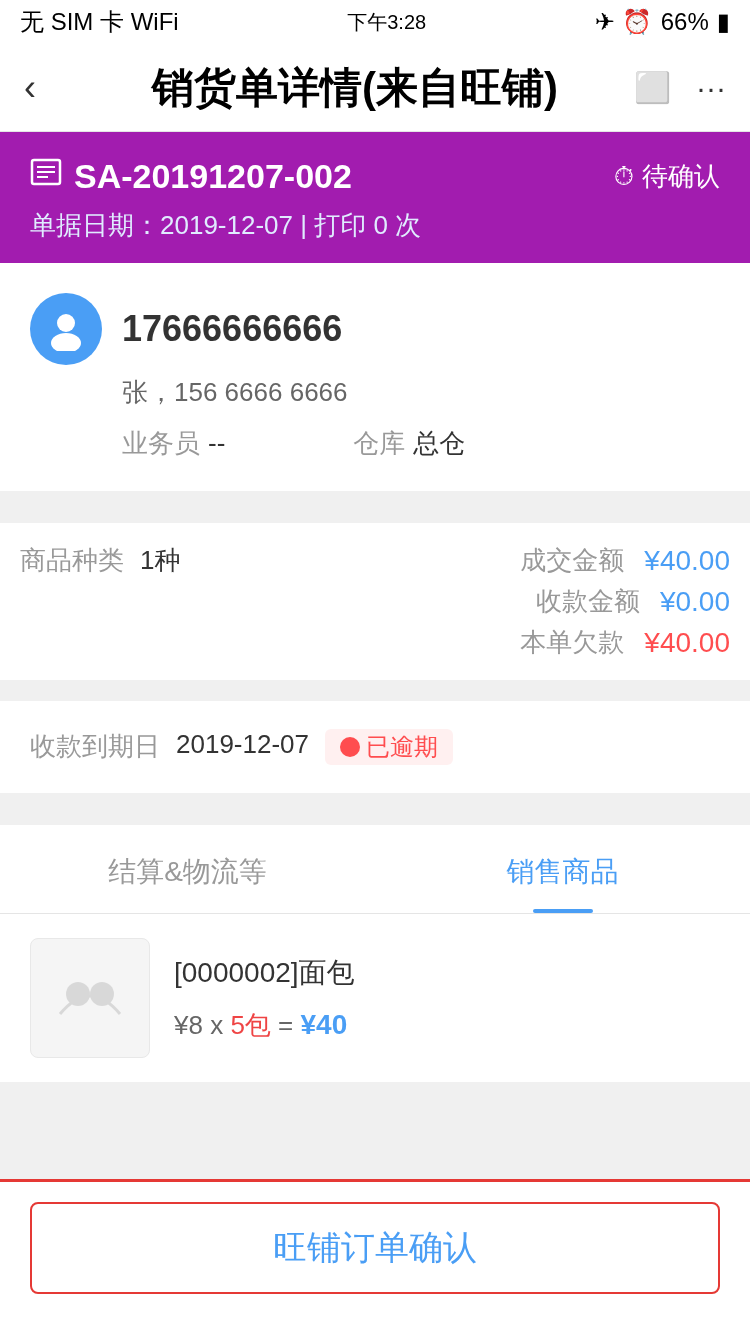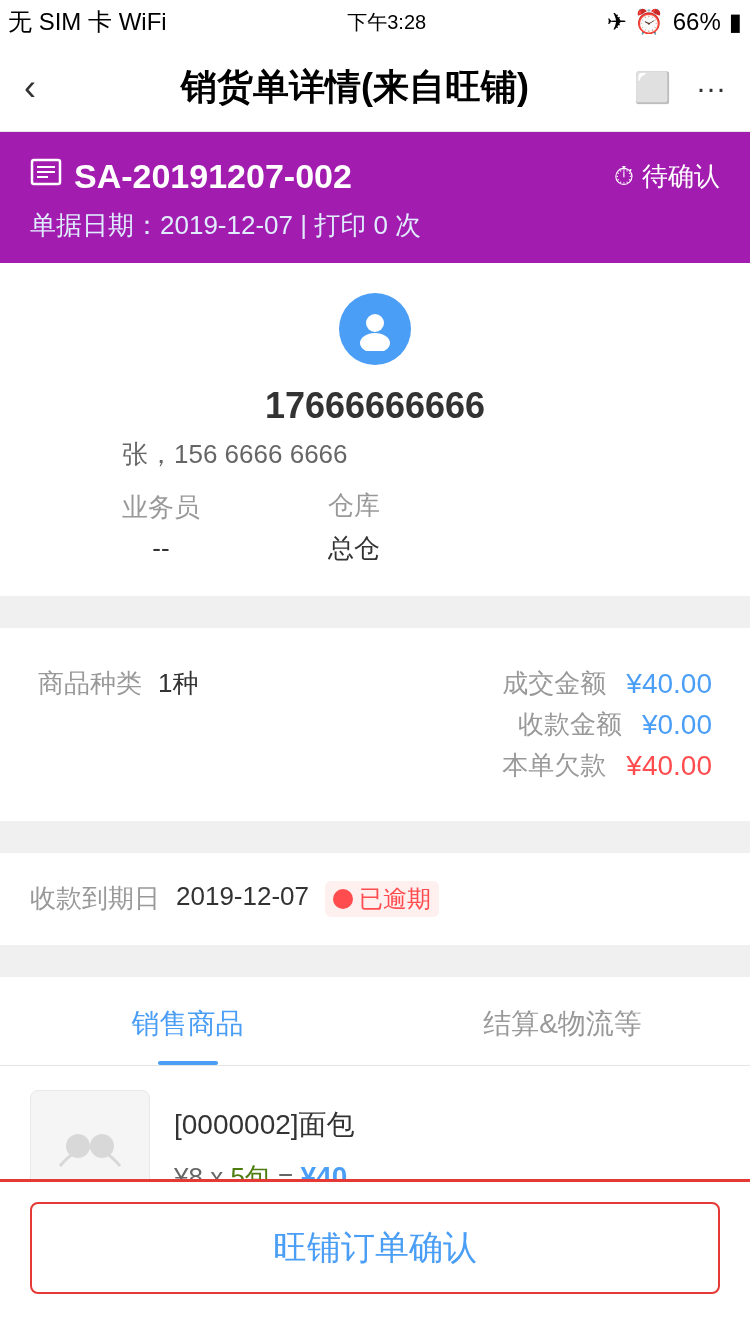--- a/index.html
+++ b/index.html
@@ -14,21 +14,21 @@
     }
 
     
     .status-bar {
       width: 750px;
       height: 44px;
       background: #fff;
       display: flex;
       align-items: center;
       justify-content: space-between;
-      padding: 0 8px;
+      padding: 0 20px;
       font-size: 24px;
       color: #000;
     }
     .status-left { display: flex; align-items: center; gap: 10px; }
     .status-center { font-weight: 400; font-size: 20px; }
     .status-right { display: flex; align-items: center; gap: 8px; font-size: 24px; }
 
     
     .nav-bar {
       width: 750px;
@@ -40,21 +40,21 @@
       padding: 0 24px;
       border-bottom: 1px solid #e5e5e5;
     }
     .nav-back {
       font-size: 36px;
       color: #333;
       cursor: pointer;
       width: 60px;
     }
     .nav-title {
-      font-size: 36px;
+      font-size: 42px;
       font-weight: 600;
       color: #000;
       flex: 1;
       text-align: center;
     }
     .nav-actions {
       display: flex;
       align-items: center;
       gap: 24px;
       width: 100px;
@@ -98,21 +98,20 @@
     .customer-card {
       background: #fff;
       padding: 30px;
       margin-bottom: 16px;
     }
     .customer-row {
       display: flex;
       align-items: center;
       gap: 20px;
       margin-bottom: 10px;
-      flex-direction: column;
     }
     .avatar {
       width: 72px;
       height: 72px;
       border-radius: 50%;
       background: #4a9ef5;
       display: flex;
       align-items: center;
       justify-content: center;
       flex-shrink: 0;
@@ -130,29 +129,29 @@
       margin-bottom: 16px;
     }
     .customer-meta {
       display: flex;
       align-items: center;
       margin-left: 92px;
       gap: 40px;
       font-size: 26px;
       color: #666;
     }
-    .meta-item { display: flex; align-items: center; gap: 8px; flex-direction: column; }
+    .meta-item { display: flex; align-items: center; gap: 8px; }
     .meta-label { color: #999; }
     .meta-value { color: #333; }
 
     
     .summary-card {
       background: #fff;
-      padding: 38px;
-      margin-bottom: 16px;
+      padding: 20px;
+      margin-bottom: 5px;
     }
     .summary-row {
       display: flex;
       align-items: flex-start;
       justify-content: space-between;
     }
     .summary-left {
       display: flex;
       align-items: center;
       font-size: 26px;
@@ -186,21 +185,21 @@
       display: flex;
       align-items: flex-start;
       gap: 16px;
     }
     .due-label { color: #999; }
     .due-date { color: #333; }
     .overdue-badge {
       background: #fff0f0;
       color: #ff4d4f;
       border-radius: 6px;
-      padding: 2px 8px;
+      padding: 2px 15px;
       font-size: 24px;
       display: flex;
       align-items: center;
       gap: 6px;
     }
     .overdue-dot {
       width: 20px;
       height: 20px;
       background: #ff4d4f;
       border-radius: 50%;
@@ -266,21 +265,21 @@
     .product-info { flex: 1; }
     .product-name {
       font-size: 28px;
       color: #333;
       margin-bottom: 16px;
     }
     .product-price {
       font-size: 26px;
       color: #666;
     }
-    .product-price .qty { color: #4d7c0f; }
+    .product-price .qty { color: #ef4444; }
     .product-price .total { color: #4a9ef5; font-weight: 600; font-size: 28px; }
 
     
     .content-area {
       background: #f0f0f0;
       flex: 1;
       min-height: 300px;
     }
 
     
@@ -414,22 +413,22 @@
   <span class="due-date">2019-12-07</span>
   <span class="overdue-badge">
     <span class="overdue-dot"></span>
     <span>已逾期</span>
   </span>
 </div>
 
 <div class="divider"></div>
 
 <div class="tabs-bar">
+  <div class="tab-item">结算&amp;物流等</div>
   <div class="tab-item active">销售商品</div>
-  <div class="tab-item">结算&amp;物流等</div>
 </div>
 
 <div class="product-card">
   <div class="product-thumb">
     <svg class="product-thumb-inner" viewBox="0 0 80 80" xmlns="http://www.w3.org/2000/svg">
       <circle cx="28" cy="36" r="12" fill="#999"></circle>
       <circle cx="52" cy="36" r="12" fill="#999"></circle>
       <path d="M10 56 Q40 20 70 56" fill="none" stroke="#999" stroke-width="3"></path>
     </svg>
   </div>

